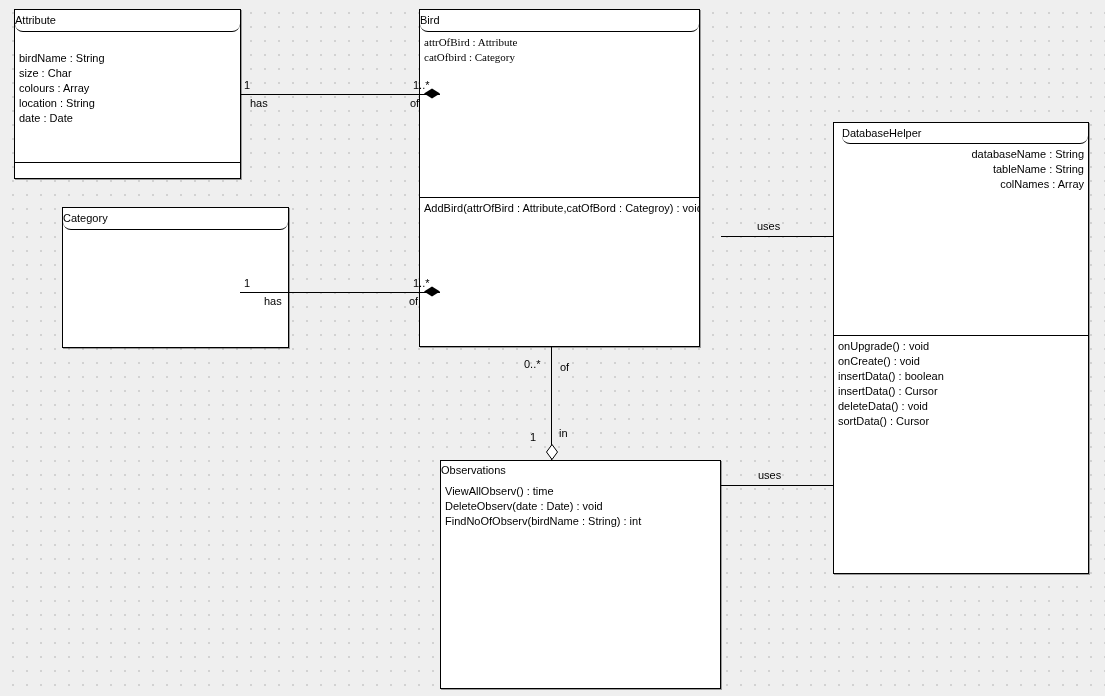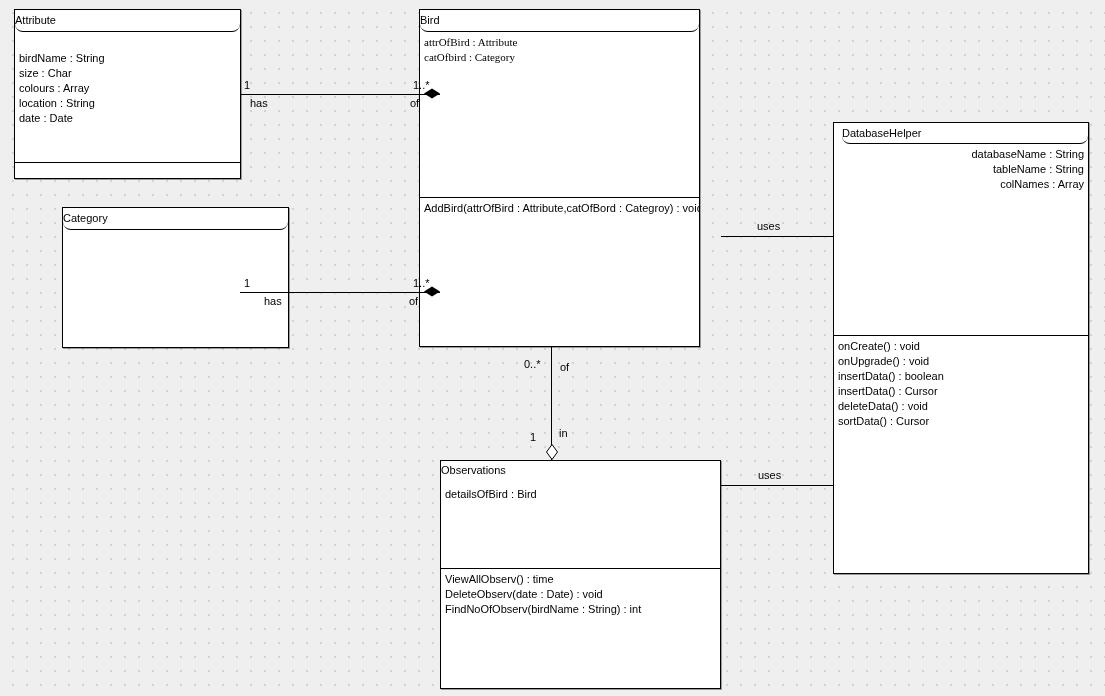--- a/index.html
+++ b/index.html
@@ -105,34 +105,31 @@
 </div>
 
 <div class="uml-class" style="left:833px; top:122px; width:256px; height:452px;">
   <div class="uml-title" style="height:21px; line-height:20px;margin-left:8px;">DatabaseHelper</div>
   <div class="compartment sep" style="height:192px;text-align:right;">
     <div class="member">databaseName : String</div>
     <div class="member">tableName : String</div>
     <div class="member">colNames : Array</div>
   </div>
   <div class="compartment grow">
+    <div class="member">onUpgrade() : void</div>
     <div class="member">onCreate() : void</div>
-    <div class="member">onUpgrade() : void</div>
     <div class="member">insertData() : boolean</div>
     <div class="member">insertData() : Cursor</div>
     <div class="member">deleteData() : void</div>
     <div class="member">sortData() : Cursor</div>
   </div>
 </div>
 
 <div class="uml-class" style="left:440px; top:460px; width:281px; height:229px;">
   <div class="uml-title no-sep">Observations</div>
-  <div class="compartment sep" style="height:88px; padding-top:6px;">
-    <div class="member">detailsOfBird : Bird</div>
-  </div>
   <div class="compartment grow">
     <div class="member">ViewAllObserv() : time</div>
     <div class="member">DeleteObserv(date : Date) : void</div>
     <div class="member">FindNoOfObserv(birdName : String) : int</div>
   </div>
 </div>
 
 <div>
   <div class="edge-h" style="left:240px; top:94px; width:200px;"></div>
   <svg class="diamond" style="left:424px; top:88px;" width="16" height="11">

